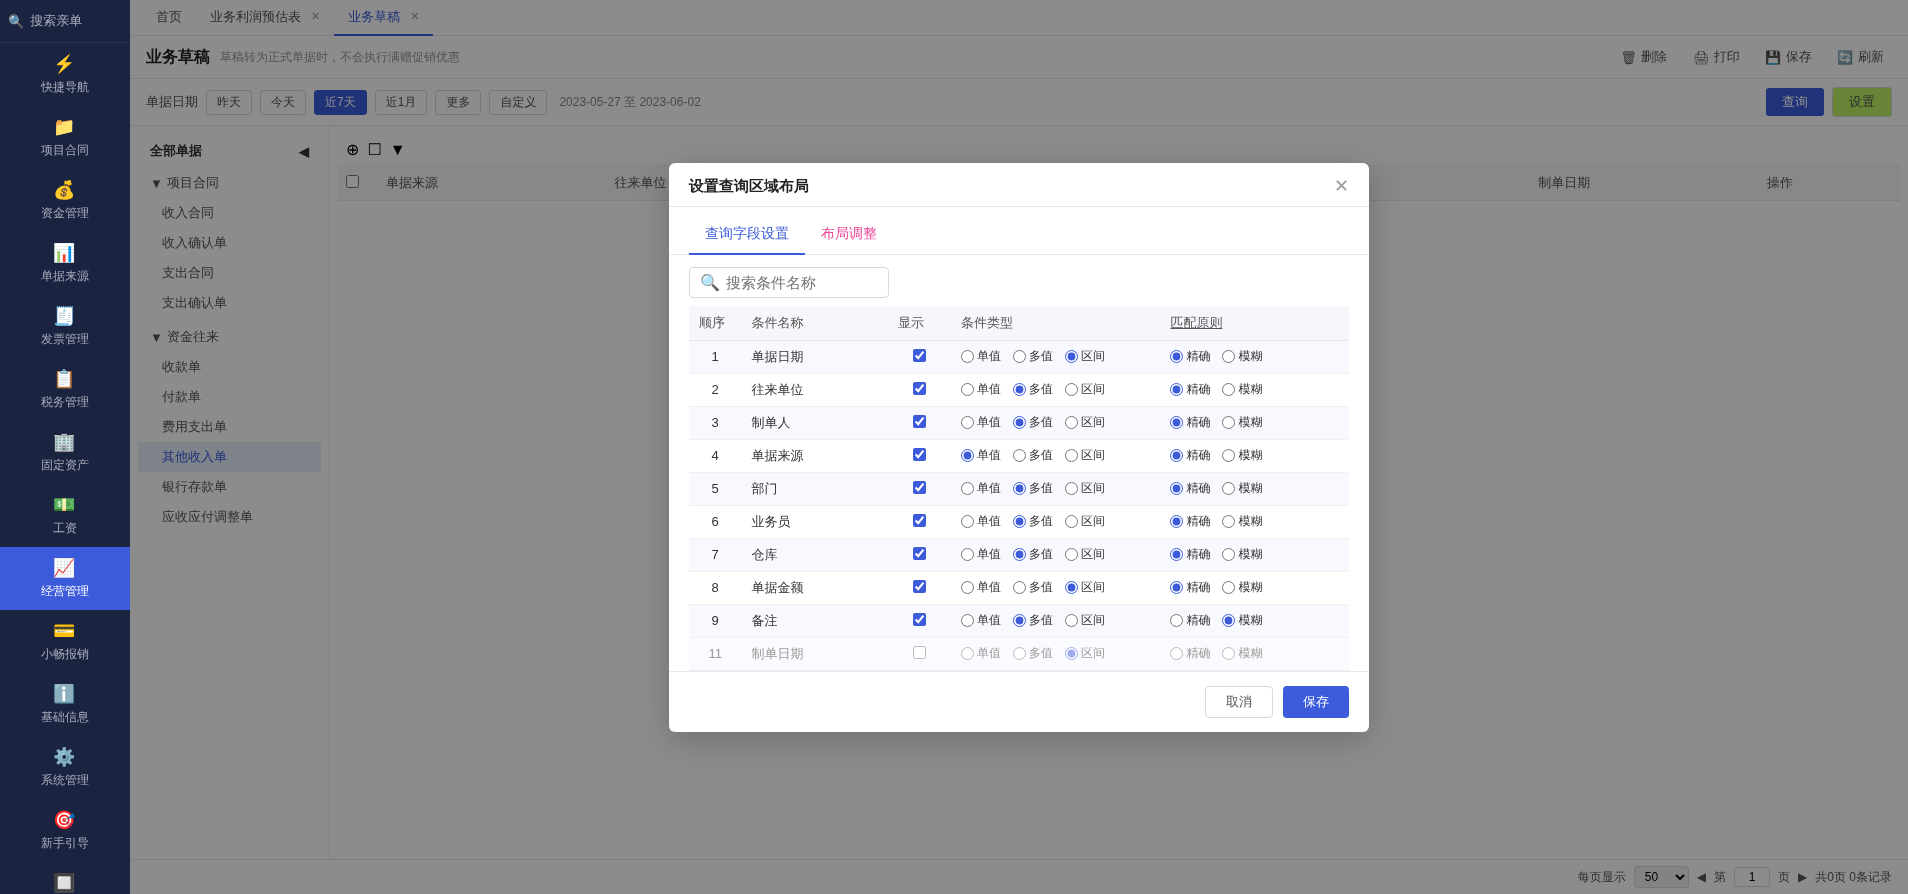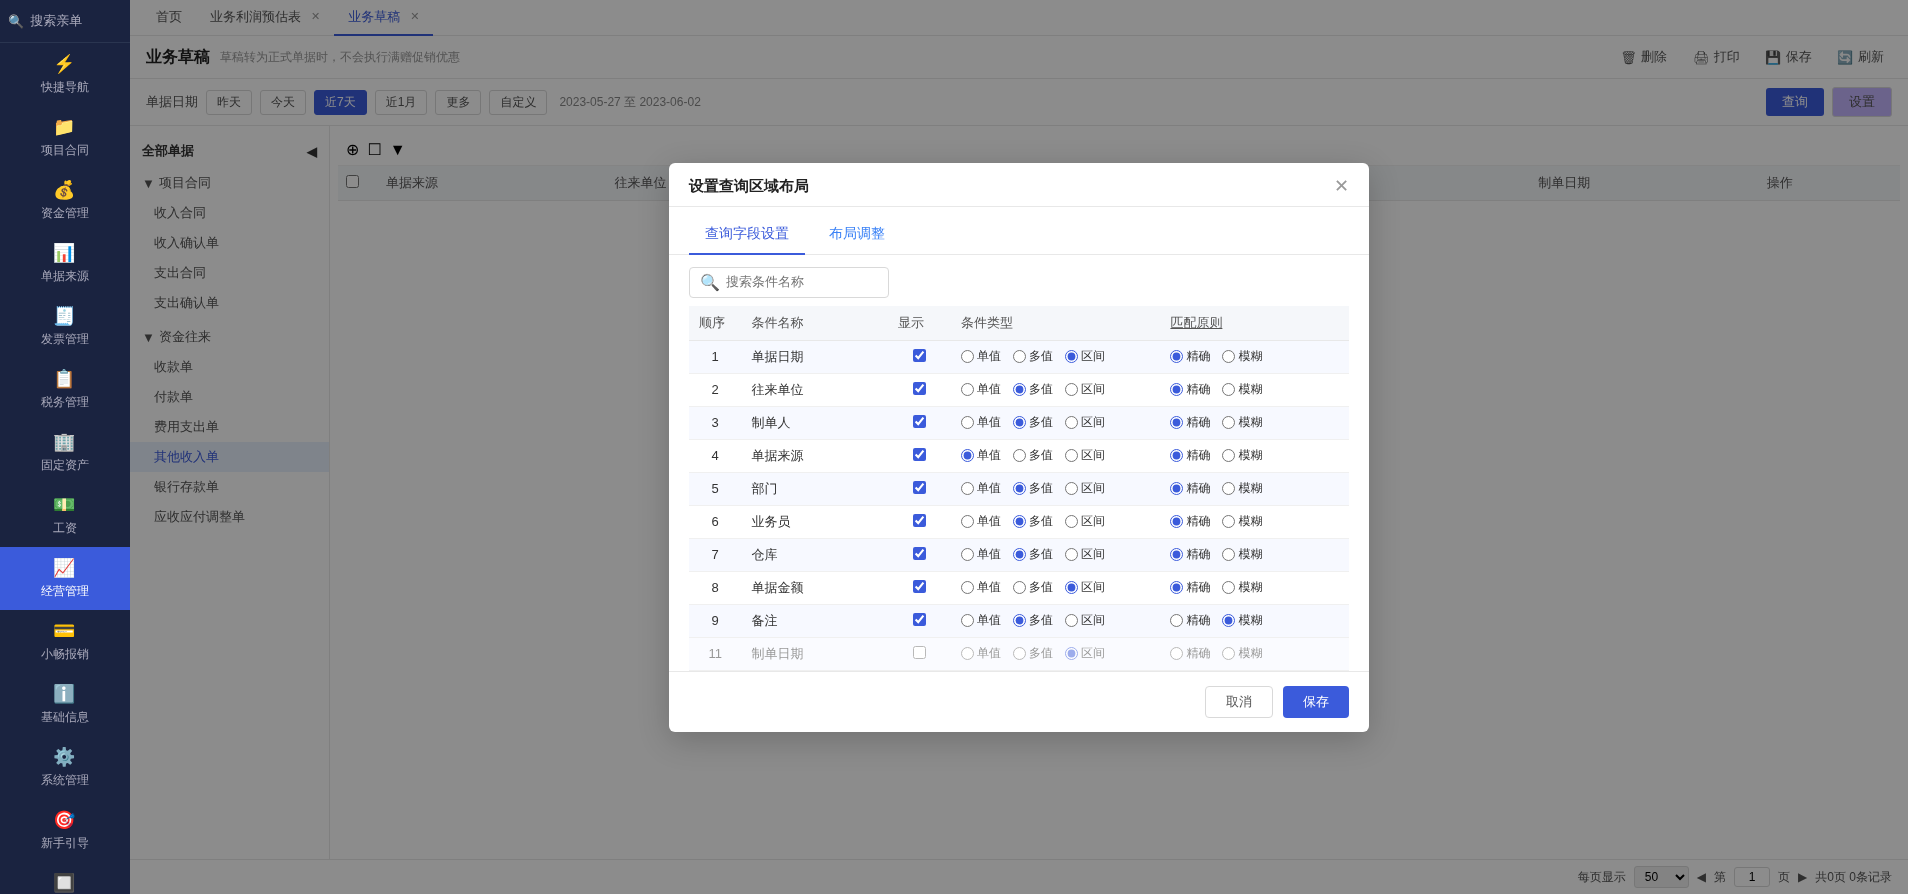--- a/index.html
+++ b/index.html
@@ -143,42 +143,42 @@
       background: #3b5bdb;
       color: #fff;
       border: none;
       padding: 5px 16px;
       border-radius: 3px;
       font-size: 13px;
       cursor: pointer;
       margin-left: auto;
     }
     .btn-set {
-      background: #c4b5fd;
+      background: #bef264;
       color: #555;
       border: 1px solid #d9d9d9;
       padding: 5px 16px;
       border-radius: 3px;
       font-size: 13px;
       cursor: pointer;
     }
 
     
     .content-area {
       flex: 1;
       display: flex;
       overflow: hidden;
     }
 
     
     .left-panel {
       width: 200px;
       background: #fff;
       border-right: 1px solid #e8e8e8;
-      padding: 8px 0;
+      padding: 8px 8px;
       overflow-y: auto;
     }
     .left-panel-header {
       display: flex;
       align-items: center;
       padding: 8px 12px;
       font-size: 13px;
       font-weight: 600;
       color: #333;
       justify-content: space-between;
@@ -263,28 +263,28 @@
       color: #222;
     }
     .modal-close {
       font-size: 18px;
       color: #999;
       cursor: pointer;
       line-height: 1;
     }
     .modal-tabs {
       display: flex;
-      gap: 8px;
+      gap: 0;
       padding: 12px 20px 0;
       border-bottom: 1px solid #e8e8e8;
     }
     .modal-tab {
       padding: 6px 16px 10px;
       font-size: 14px;
-      color: #3b82f6;
+      color: #ec4899;
       cursor: pointer;
       border-bottom: 2px solid transparent;
       margin-bottom: -1px;
     }
     .modal-tab.active {
       color: #3b5bdb;
       border-bottom: 2px solid #3b5bdb;
       font-weight: 500;
     }
     .modal-search {
@@ -619,21 +619,21 @@
           <span>查询字段设置</span>
         </div>
         <div class="modal-tab">
           <span>布局调整</span>
         </div>
       </div>
 
       <div class="modal-search">
         <div class="modal-search-box">
           <span>🔍</span>
-          <input type="text" placeholder="搜索条件名称" style="border: none; outline: none; font-size: 13px; color: rgb(51, 51, 51); width: 150px; font-family: Liberation Mono, monospace;">
+          <input type="text" placeholder="搜索条件名称" style="border: none; outline: none; font-size: 15px; color: rgb(51, 51, 51); width: 150px;">
         </div>
       </div>
 
       <div class="modal-body">
         <table class="modal-table">
           <thead>
             <tr class="table-header-row">
               <th class="col-order">顺序</th>
               <th class="col-name">条件名称</th>
               <th class="col-show">显示</th>

